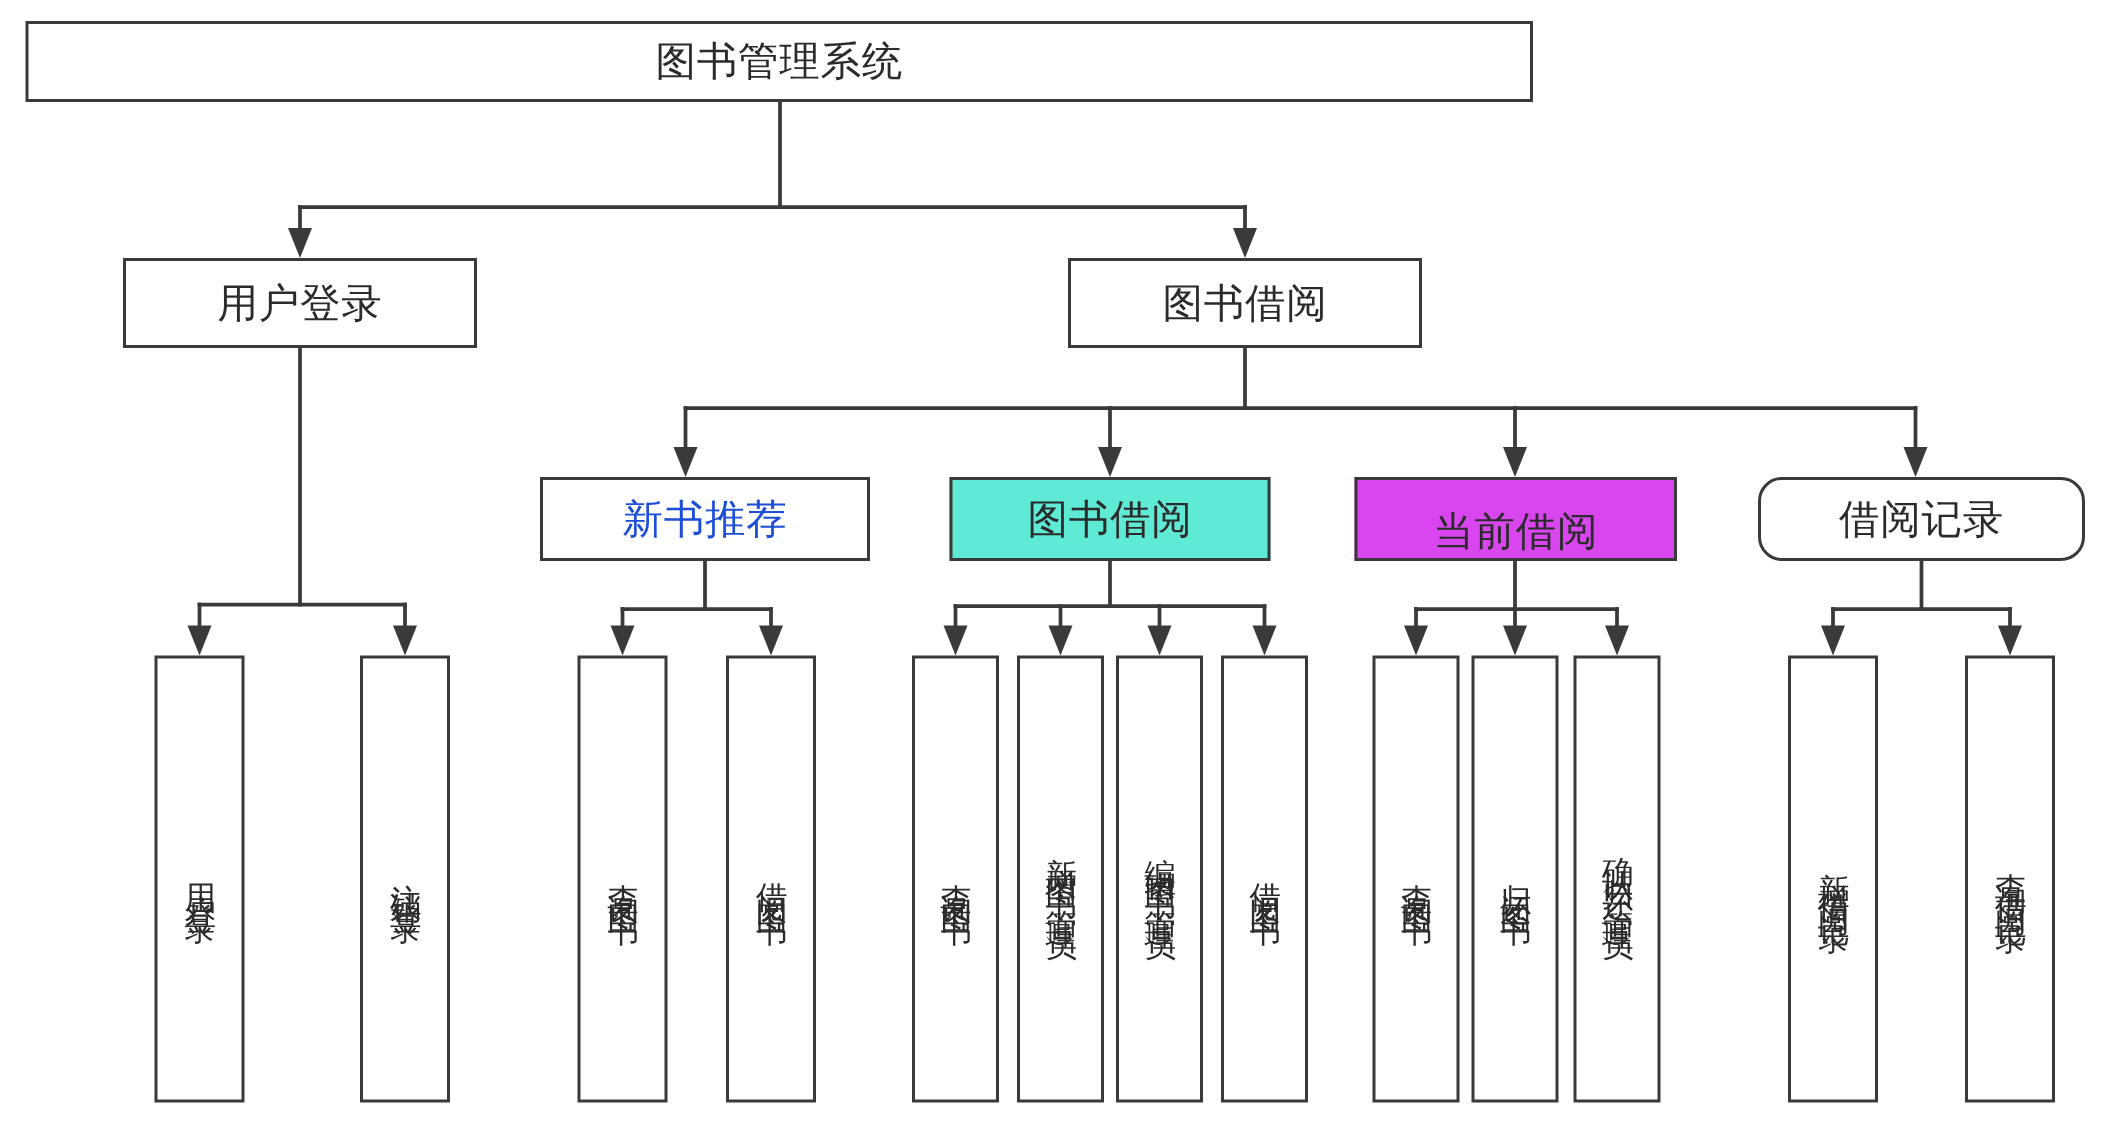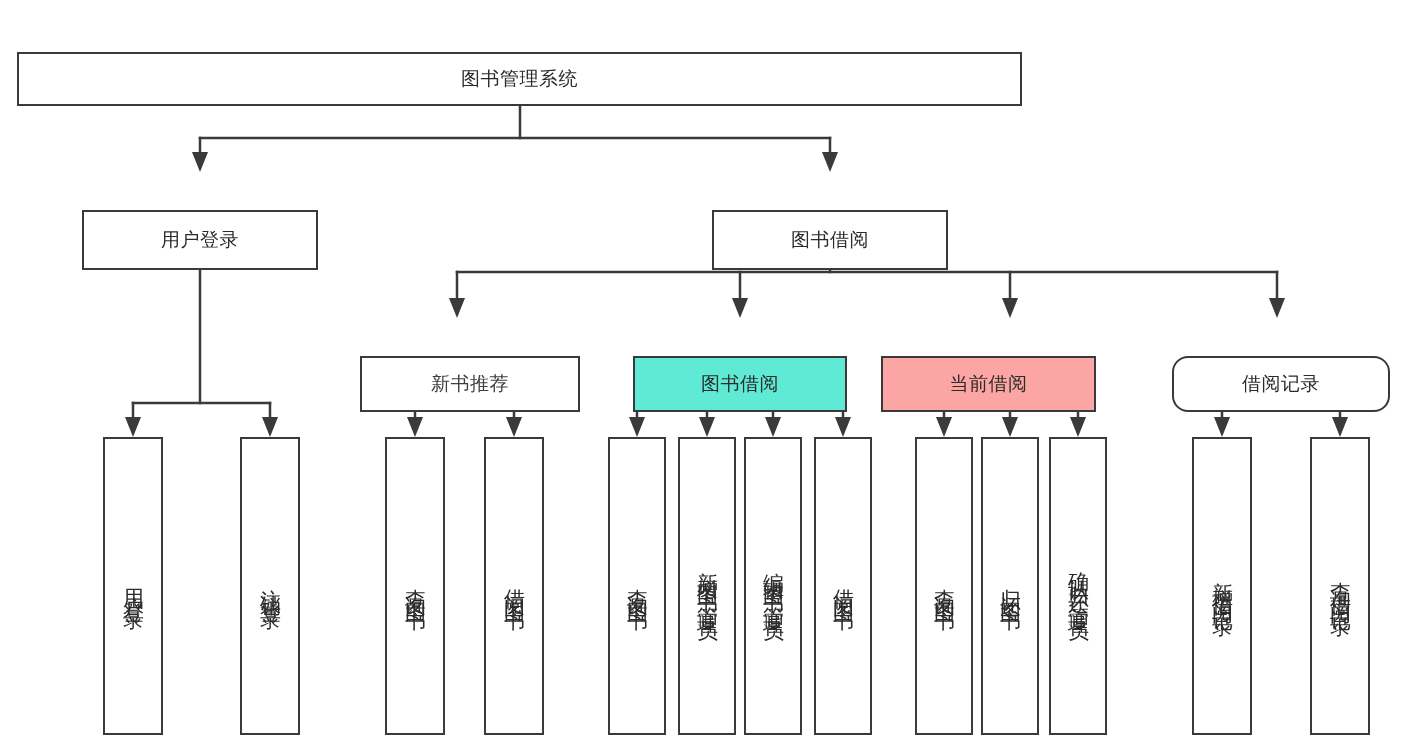--- a/index.html
+++ b/index.html
@@ -30,23 +30,22 @@
     position: absolute;
     box-sizing: border-box;
     background: #ffffff;
     border: 2.5px solid #3a3a3a;
     display: flex;
     align-items: center;
     justify-content: center;
     color: #2b2b2b;
   }
   .node.horiz {
-    font-size: 19px;
+    font-size: 27px;
     letter-spacing: 0.5px;
-    margin-top: 38px;
   }
   .node.vert {
     font-size: 21px;
   }
   .node.vert .vlabel {
     writing-mode: vertical-rl;
     text-orientation: upright;
     letter-spacing: 7px;
     line-height: 1;
     white-space: nowrap;
@@ -128,27 +127,27 @@
   <div id="nodes">
       <div class="node horiz" style="left: 17px; top: 14px; width: 1005px; height: 54px; border-color: rgb(58, 58, 58); background: rgb(255, 255, 255); color: rgb(43, 43, 43);">
         <span class="hlabel">图书管理系统</span>
       </div>
       <div class="node horiz" style="left: 82px; top: 172px; width: 236px; height: 60px; border-color: rgb(58, 58, 58); background: rgb(255, 255, 255); color: rgb(43, 43, 43);">
         <span class="hlabel">用户登录</span>
       </div>
       <div class="node horiz" style="left: 712px; top: 172px; width: 236px; height: 60px; border-color: rgb(58, 58, 58); background: rgb(255, 255, 255); color: rgb(43, 43, 43);">
         <span class="hlabel">图书借阅</span>
       </div>
-      <div class="node horiz" style="left: 360px; top: 318px; width: 220px; height: 56px; border-color: rgb(58, 58, 58); background: rgb(255, 255, 255); color: #404040;">
+      <div class="node horiz" style="left: 360px; top: 318px; width: 220px; height: 56px; border-color: rgb(58, 58, 58); background: rgb(255, 255, 255); color: #1d4ed8;">
         <span class="hlabel">新书推荐</span>
       </div>
       <div class="node horiz" style="left: 633px; top: 318px; width: 214px; height: 56px; border-color: rgb(58, 58, 58); background: #5eead4; color: rgb(43, 43, 43);">
         <span class="hlabel">图书借阅</span>
       </div>
-      <div class="node horiz" style="left: 881px; top: 318px; width: 215px; height: 56px; border-color: rgb(58, 58, 58); background: #fca5a5; color: rgb(43, 43, 43);">
+      <div class="node horiz" style="left: 903px; top: 318px; width: 215px; height: 56px; border-color: rgb(58, 58, 58); background: #d946ef; color: rgb(43, 43, 43); align-items: flex-end;">
         <span class="hlabel">当前借阅</span>
       </div>
       <div class="node horiz" style="left: 1172px; top: 318px; width: 218px; height: 56px; border-color: rgb(58, 58, 58); background: rgb(255, 255, 255); color: rgb(43, 43, 43); border-radius: 16px;">
         <span class="hlabel">借阅记录</span>
       </div>
       <div class="node vert" style="left: 103px; top: 437px; width: 60px; height: 298px; border-color: rgb(58, 58, 58); background: rgb(255, 255, 255); color: rgb(43, 43, 43);">
         <span class="vlabel">用户登录</span>
       </div>
       <div class="node vert" style="left: 240px; top: 437px; width: 60px; height: 298px; border-color: rgb(58, 58, 58); background: rgb(255, 255, 255); color: rgb(43, 43, 43);">
         <span class="vlabel">注销登录</span>

